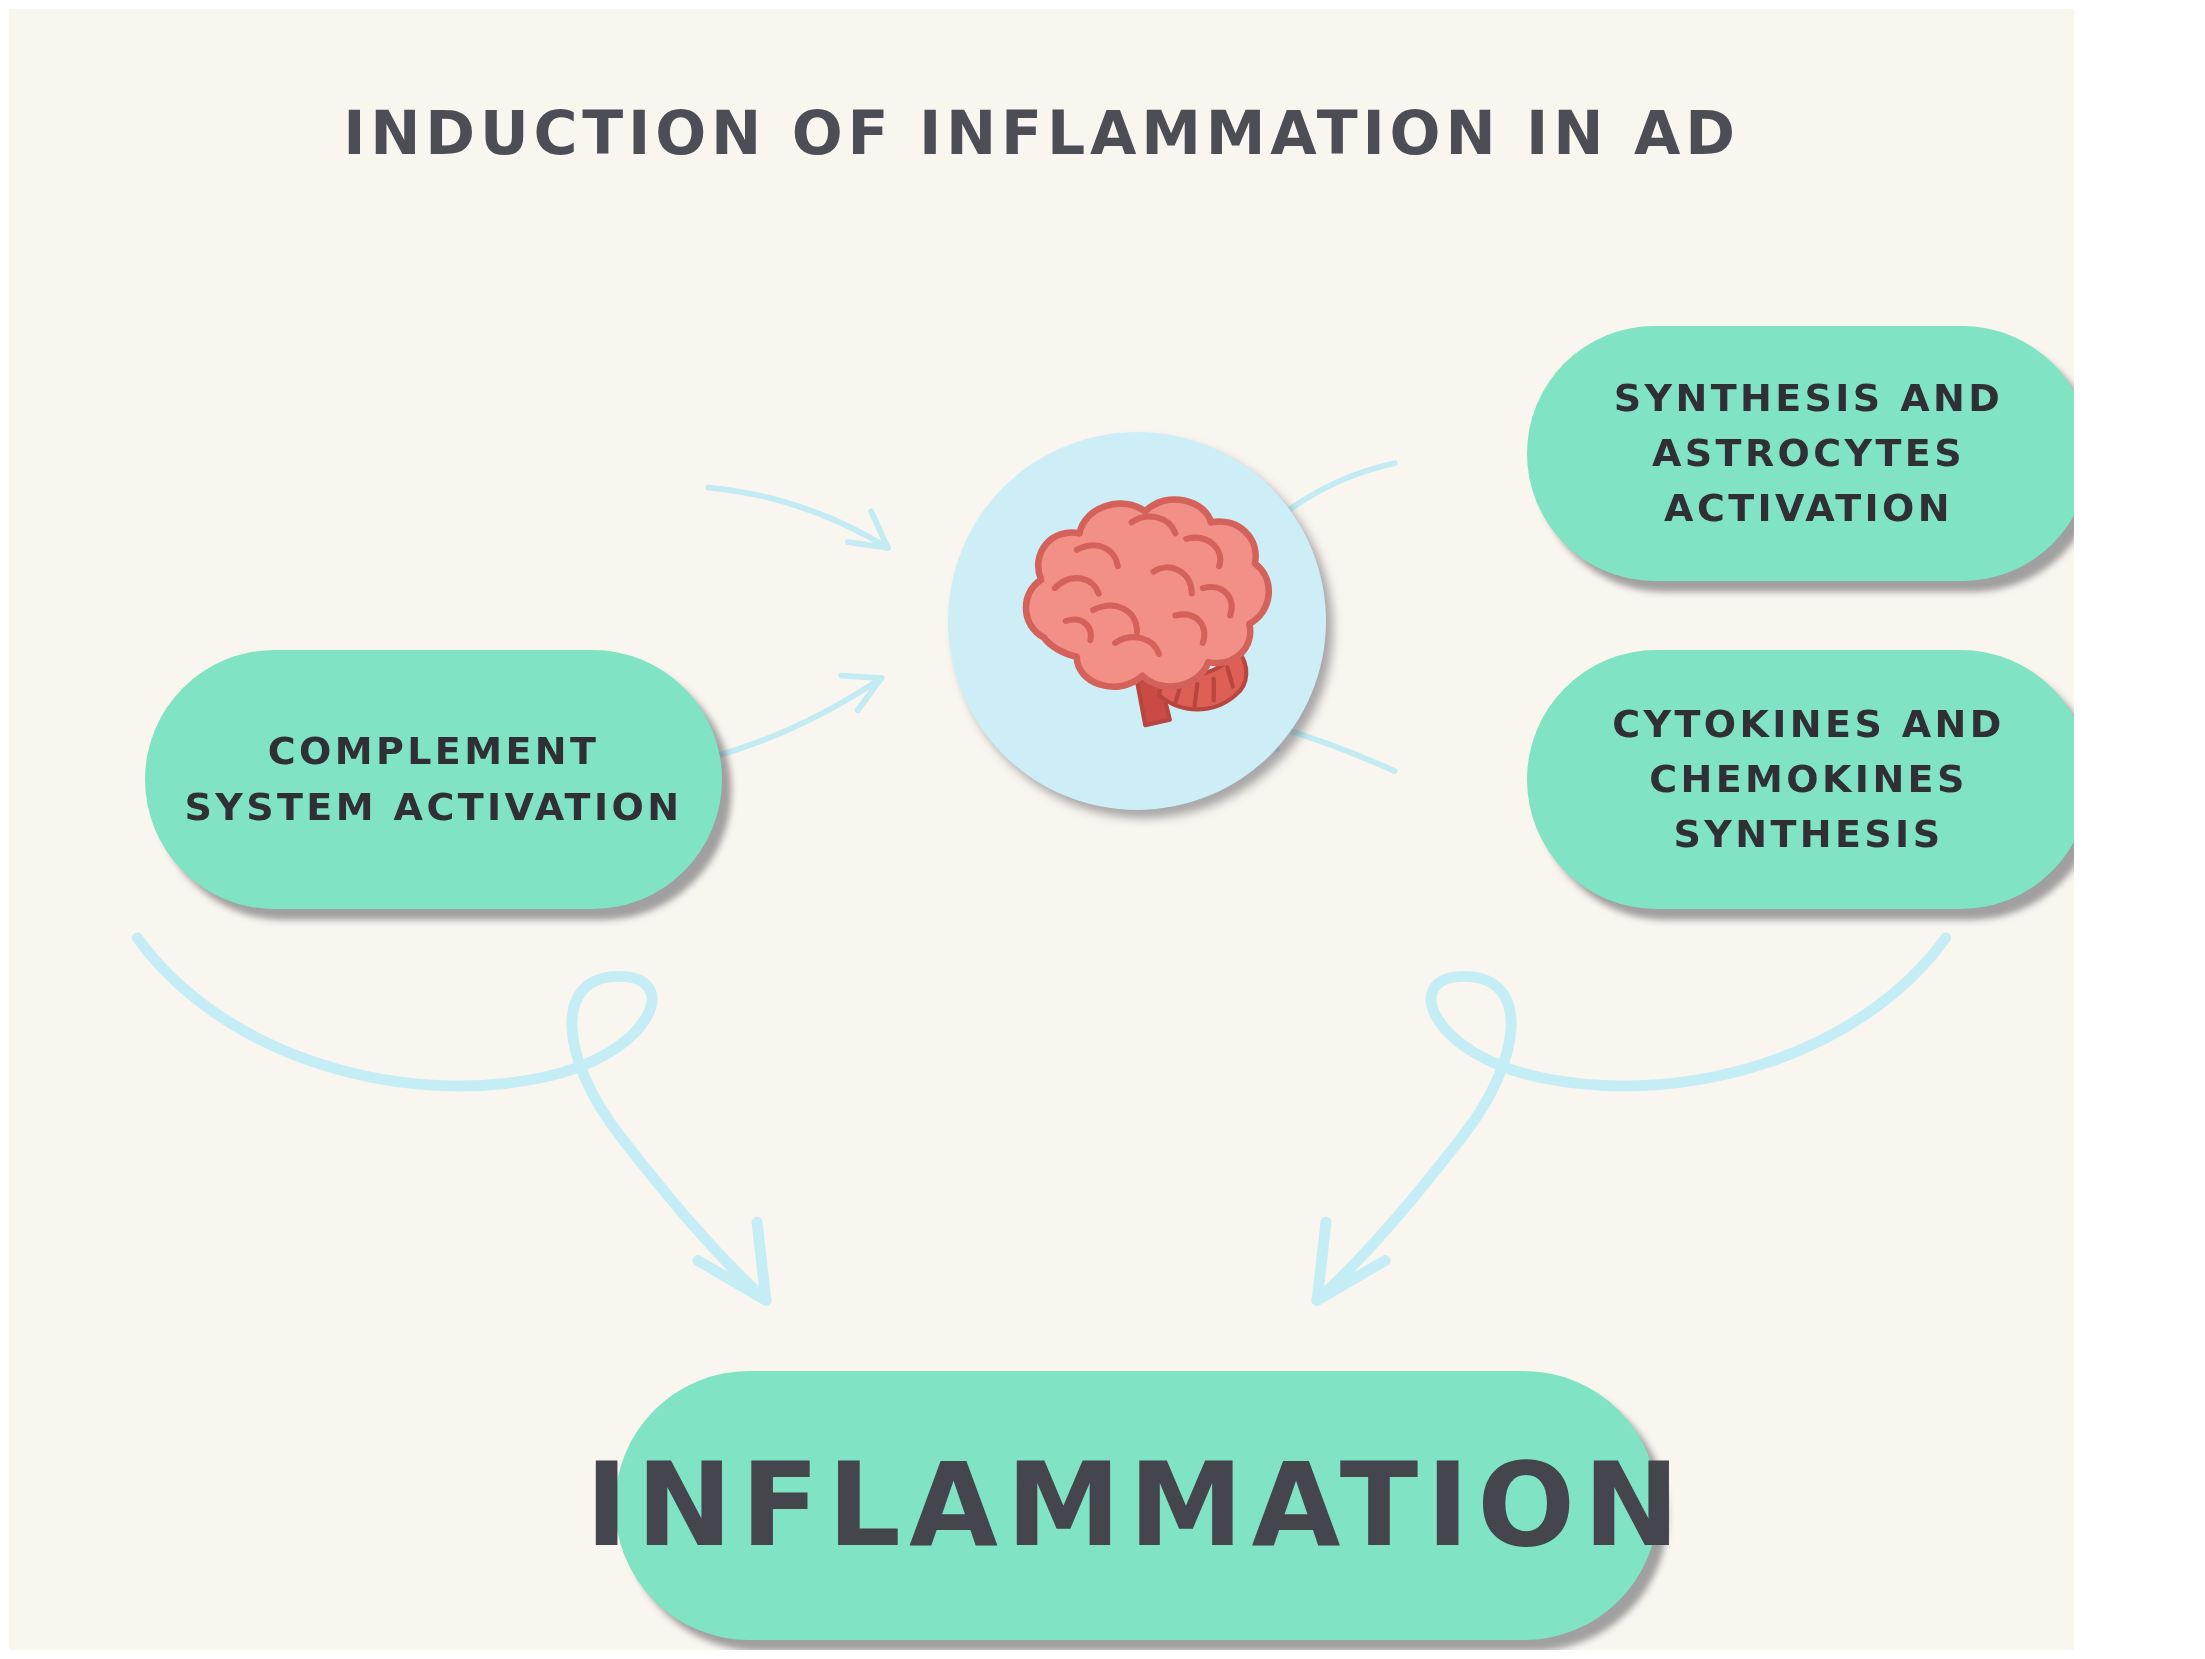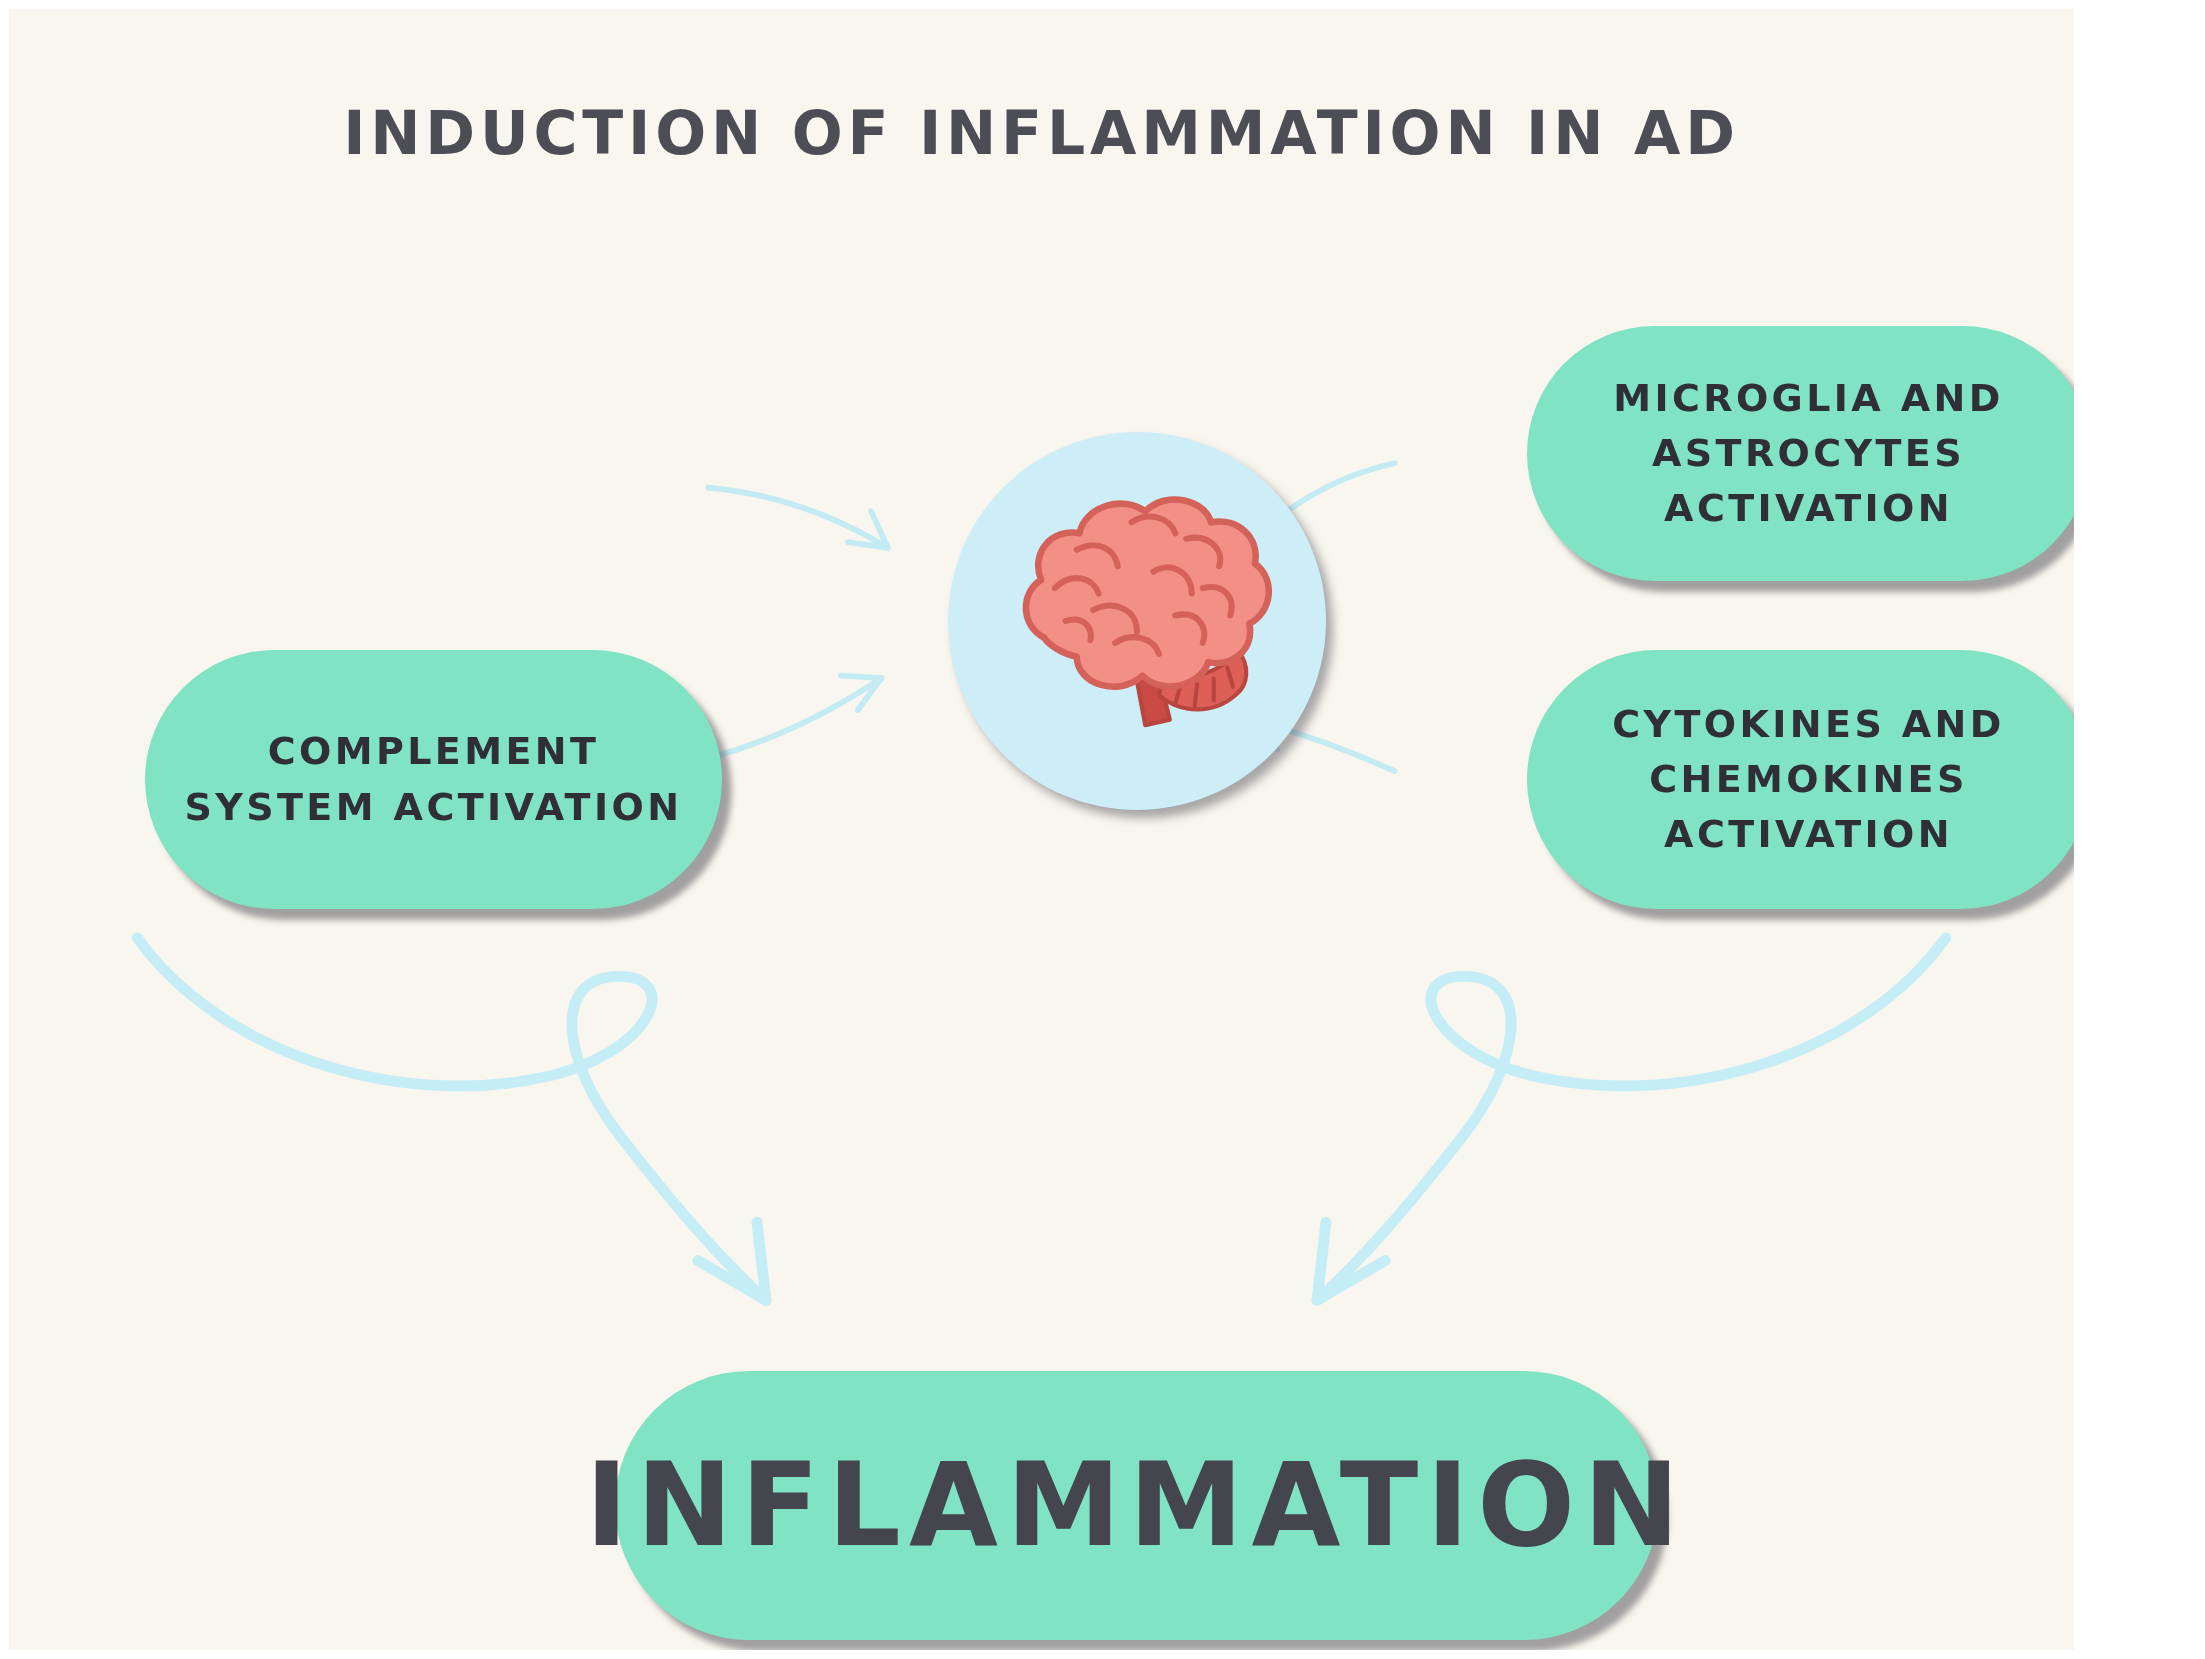--- a/index.html
+++ b/index.html
@@ -114,25 +114,25 @@
       <path d="M 2053 1823 L 2039 1945 L 2145 1883"></path>
     </g>
   </svg>
 
 
   <div class="pill pill-bl">
     <span>COMPLEMENT SYSTEM ACTIVATION</span>
   </div>
 
   <div class="pill pill-tr">
-    <span>MICROGLIA AND ASTROCYTES ACTIVATION</span>
+    <span>SYNTHESIS AND ASTROCYTES ACTIVATION</span>
   </div>
 
   <div class="pill pill-br">
-    <span>CYTOKINES AND CHEMOKINES ACTIVATION</span>
+    <span>CYTOKINES AND CHEMOKINES SYNTHESIS</span>
   </div>
 
   <div class="brain-circle">
     <svg viewBox="0 0 100 100" xmlns="http://www.w3.org/2000/svg">
 
       <path d="M50 72 L53 88 L62 86 L58 70 Z" fill="#c94b43" stroke="#b8453e" stroke-width="1.5" stroke-linejoin="round"></path>
 
       <path d="M60 69 C70 72 80 69 87 61 C91 66 91 73 86 77 C78 84 66 84 58 77 Z" fill="#dd5f56" stroke="#b8453e" stroke-width="1.5" stroke-linejoin="round"></path>
       <g stroke="#b8453e" stroke-width="1.5" stroke-linecap="round">
         <path d="M66 73 L64 80"></path>

